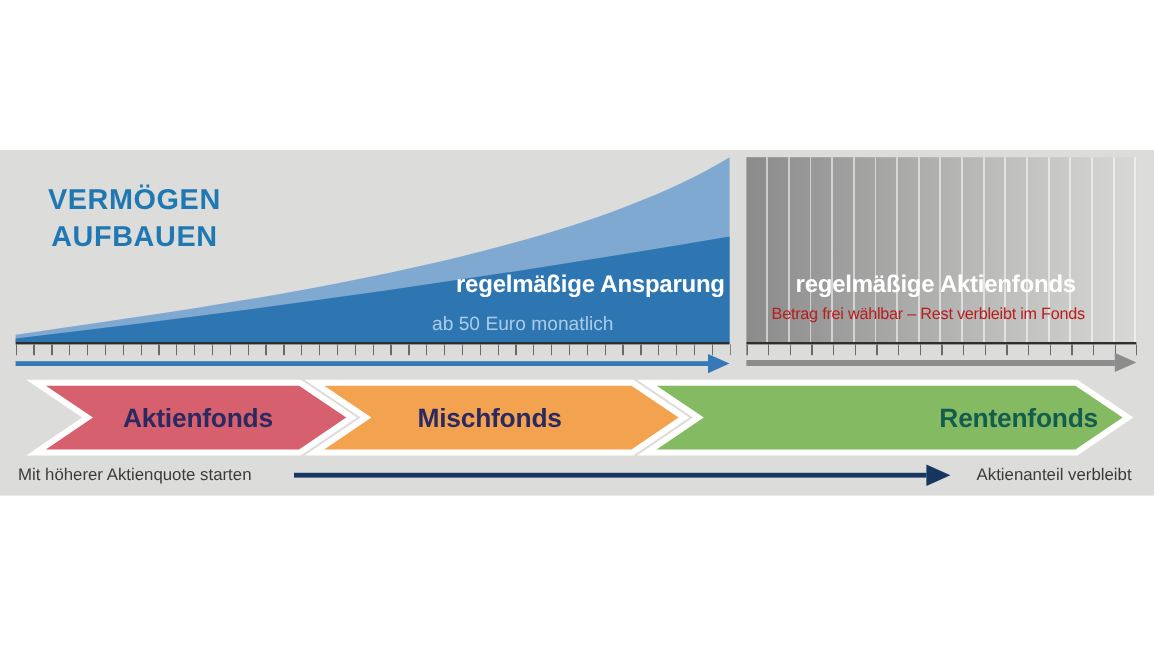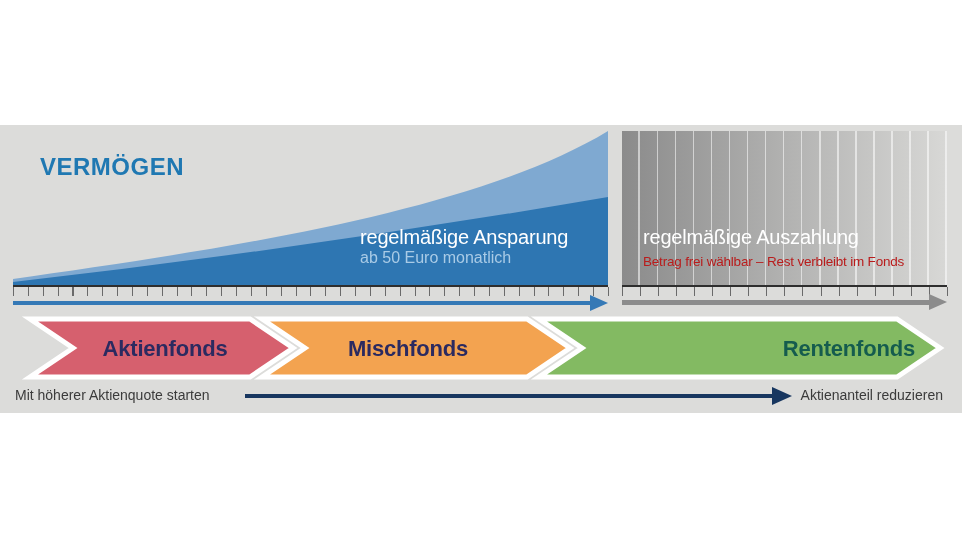--- a/index.html
+++ b/index.html
@@ -12,24 +12,24 @@
   .title span{display:block;text-align:center;}
 
   .growth-svg{left:0;top:0;width:962px;height:288px;}
   .chevron-svg{left:0;top:188px;width:962px;height:78px;}
 
   .payout-block{left:622px;top:6px;width:325px;height:154px;
     background:
       repeating-linear-gradient(to right, transparent 0 16.5px, rgba(255,255,255,.55) 16.5px 18.05px),
       linear-gradient(to right,#8b8b8b,#d8d8d6);}
 
-  .phase-label{font-size:20px;font-weight:normal;color:#ffffff;line-height:24px;letter-spacing:-.2px;}
+  .phase-label{font-size:20px;font-weight:bold;color:#ffffff;line-height:24px;letter-spacing:-.2px;margin-left:20px;}
   .phase-sub{font-weight:normal;}
   .savings-labels{left:360px;top:100px;width:250px;}
-  .savings-labels .phase-sub{font-size:16px;color:#a9cbe6;margin-top:0;}
+  .savings-labels .phase-sub{font-size:16px;color:#a9cbe6;margin-top:13px;}
   .payout-labels{left:643px;top:100px;width:310px;}
   .payout-labels .phase-sub{font-size:13.5px;color:#b91c1c;margin-top:5px;letter-spacing:-.2px;}
 
   .axis-line{height:2px;background:#2e2e2e;top:160px;}
   .axis-left{left:13px;width:595px;}
   .axis-right{left:622px;width:325px;}
   .ticks{top:162px;height:9px;}
   .ticks-left{left:13px;width:596px;
     background:repeating-linear-gradient(to right,#6a6a6a 0 1px,transparent 1px 14.875px);}
   .ticks-right{left:622px;width:326px;
@@ -64,28 +64,29 @@
 
     <svg class="growth-svg abs" viewBox="0 0 962 288">
       <path d="M13 154 C200 127, 470 90, 608 6 L608 160 L13 160 Z" fill="#7fa9d1"></path>
       <path d="M13 157 Q310 123, 608 72 L608 160 L13 160 Z" fill="#2e76b2"></path>
     </svg>
 
     <div class="payout-block abs"></div>
 
     <div class="title abs">
       <span>VERMÖGEN</span>
+      <span>AUFBAUEN</span>
     </div>
 
     <div class="savings-labels abs">
       <div class="phase-label">regelmäßige Ansparung</div>
       <div class="phase-sub">ab 50 Euro monatlich</div>
     </div>
     <div class="payout-labels abs">
-      <div class="phase-label">regelmäßige Auszahlung</div>
+      <div class="phase-label">regelmäßige Aktienfonds</div>
       <div class="phase-sub">Betrag frei wählbar – Rest verbleibt im Fonds</div>
     </div>
 
     <div class="axis-line axis-left abs"></div>
     <div class="ticks ticks-left abs"></div>
     <div class="axis-line axis-right abs"></div>
     <div class="ticks ticks-right abs"></div>
 
     <div class="shaft arrow-blue-shaft abs"></div>
     <div class="arrow-blue-head abs"></div>
@@ -97,16 +98,16 @@
       <polygon points="262,6 527,6 570,35 527,64 262,64 305,35" fill="#f3a350" stroke="#ffffff" stroke-width="5" stroke-linejoin="miter"></polygon>
       <polygon points="539,6 897,6 940,35 897,64 539,64 582,35" fill="#83ba62" stroke="#ffffff" stroke-width="5" stroke-linejoin="miter"></polygon>
     </svg>
     <div class="fund-label fund-aktien abs">Aktienfonds</div>
     <div class="fund-label fund-misch abs">Mischfonds</div>
     <div class="fund-label fund-renten abs">Rentenfonds</div>
 
     <div class="footer-text footer-left abs">Mit höherer Aktienquote starten</div>
     <div class="shaft arrow-navy-shaft abs"></div>
     <div class="arrow-navy-head abs"></div>
-    <div class="footer-text footer-right abs">Aktienanteil reduzieren</div>
+    <div class="footer-text footer-right abs">Aktienanteil verbleibt</div>
 
   </div>
 </div>
 
 </body></html>

